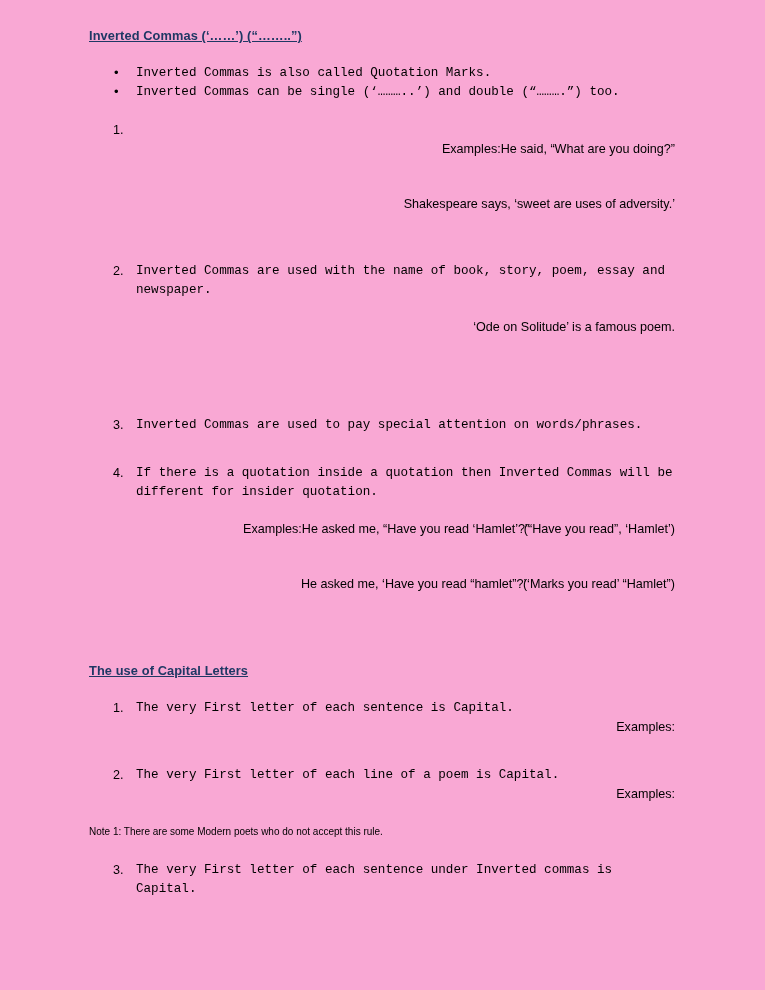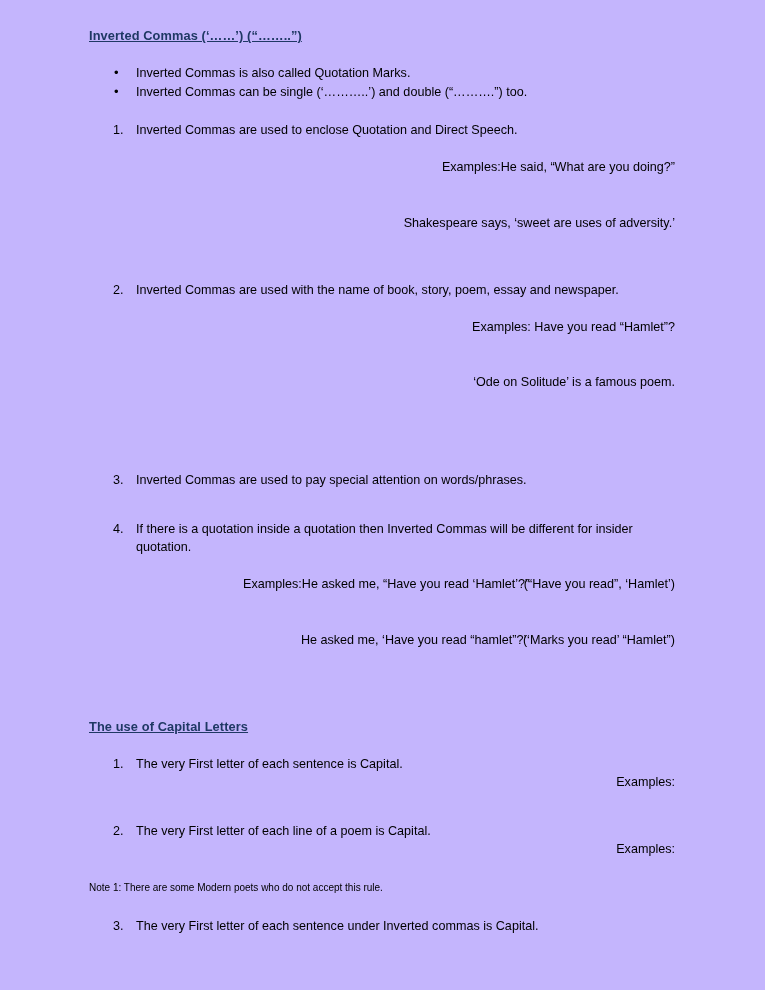--- a/index.html
+++ b/index.html
@@ -8,21 +8,21 @@
     background: #ffffff;
   }
   body {
     font-family: "Liberation Sans", sans-serif;
     color: #000000;
   }
   #page {
     position: relative;
     width: 765px;
     height: 990px;
-    background: #c4b5fd;
+    background: #f9a8d4;
     overflow: hidden;
     box-sizing: border-box;
   }
   
   .content {
     position: absolute;
     left: 89px;
     top: 28px;
     width: 586px;
   }
@@ -51,21 +51,21 @@
     left: 24px;           
     top: 0;
     width: 20px;
     font-size: 12.6px;
     line-height: 18.5px;
   }
   .marker.bullet {
     left: 25px;
     font-size: 13px;
   }
-  .item-body { display: block; }
+  .item-body { display: block; font-family: Liberation Mono, monospace; }
   .ex-line { display: block; white-space: pre; text-align: right; }
   
   .ex-tab {
     display: inline-block;
     width: 77px;          
     vertical-align: top;
   }
   .ex-tab-narrow {
     display: inline-block;
     width: 54px;          
@@ -97,37 +97,33 @@
 
     <div class="item">
       <span class="marker bullet">•</span>
       <span class="item-body">Inverted Commas can be single (‘………..’) and double (“……….”) too.</span>
     </div>
 
     <div class="gap-md"></div>
 
     <div class="item">
       <span class="marker">1.</span>
-      <span class="item-body">Inverted Commas are used to enclose Quotation and Direct Speech.</span>
       <span class="ex-line">
         <span class="ex-tab">Examples:</span><span>He said, “What are you doing?”</span>
       </span>
       <span class="ex-line">
         <span class="ex-tab"></span><span>Shakespeare says, ‘sweet are uses of adversity.’</span>
       </span>
     </div>
 
     <div class="gap-lg"></div>
 
     <div class="item">
       <span class="marker">2.</span>
       <span class="item-body">Inverted Commas are used with the name of book, story, poem, essay and newspaper.</span>
-      <span class="ex-line">
-        <span>Examples:</span><span> </span><span>Have you read “Hamlet”?</span>
-      </span>
       <span class="ex-line">
         <span class="ex-tab-narrow"></span><span>‘Ode on Solitude’ is a famous poem.</span>
       </span>
     </div>
 
     <div class="gap-xl"></div>
     <div style="height:17px"></div>
 
     <div class="item">
       <span class="marker">3.</span>

